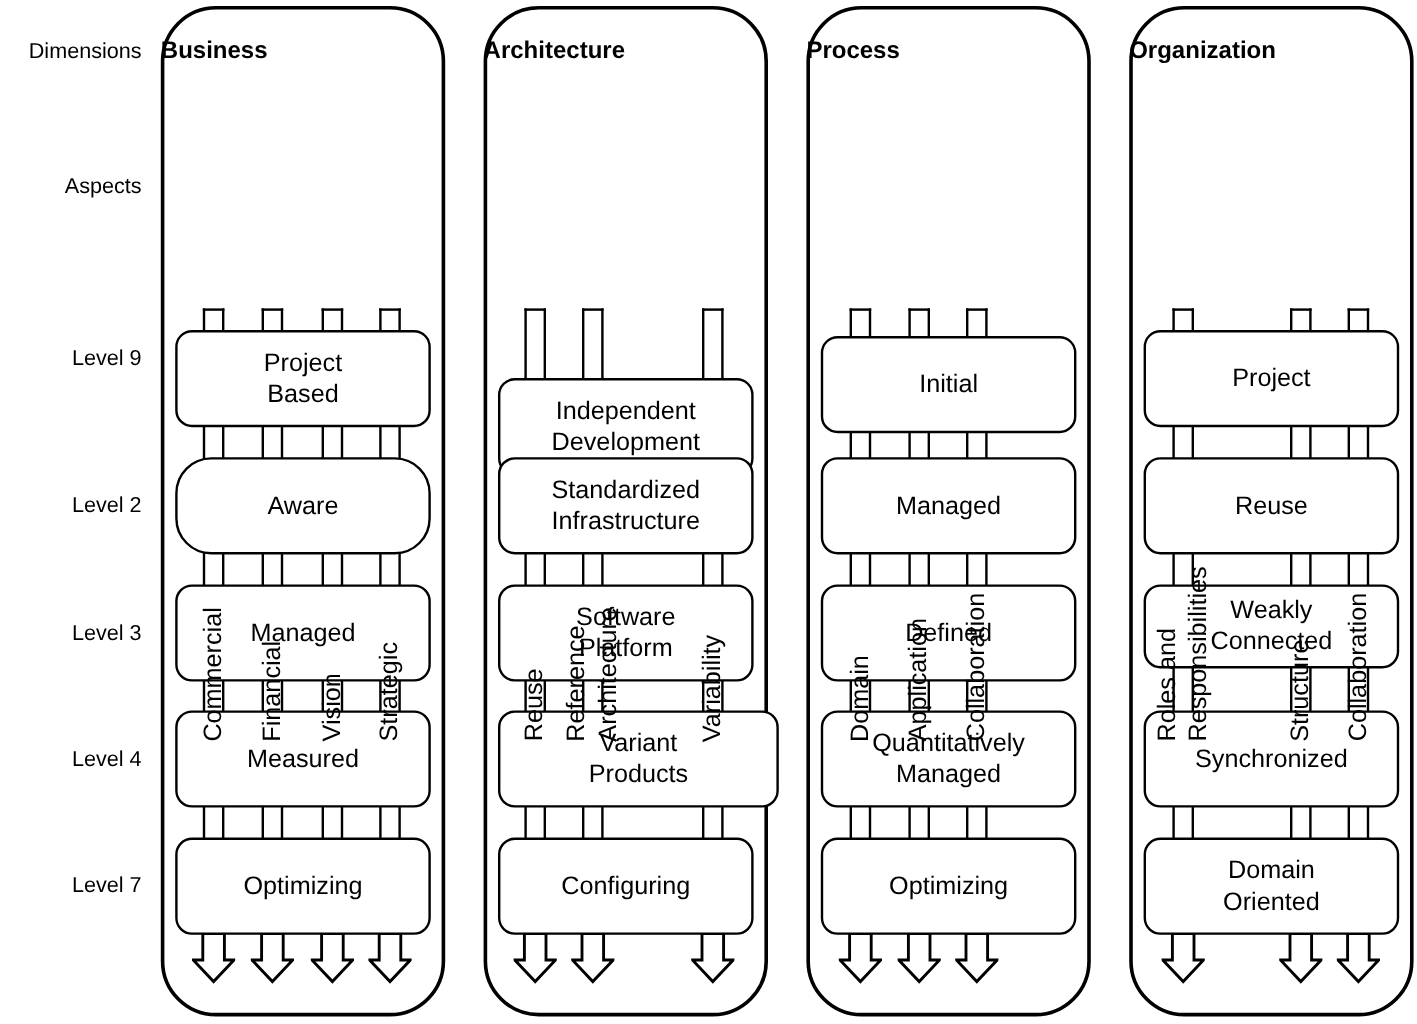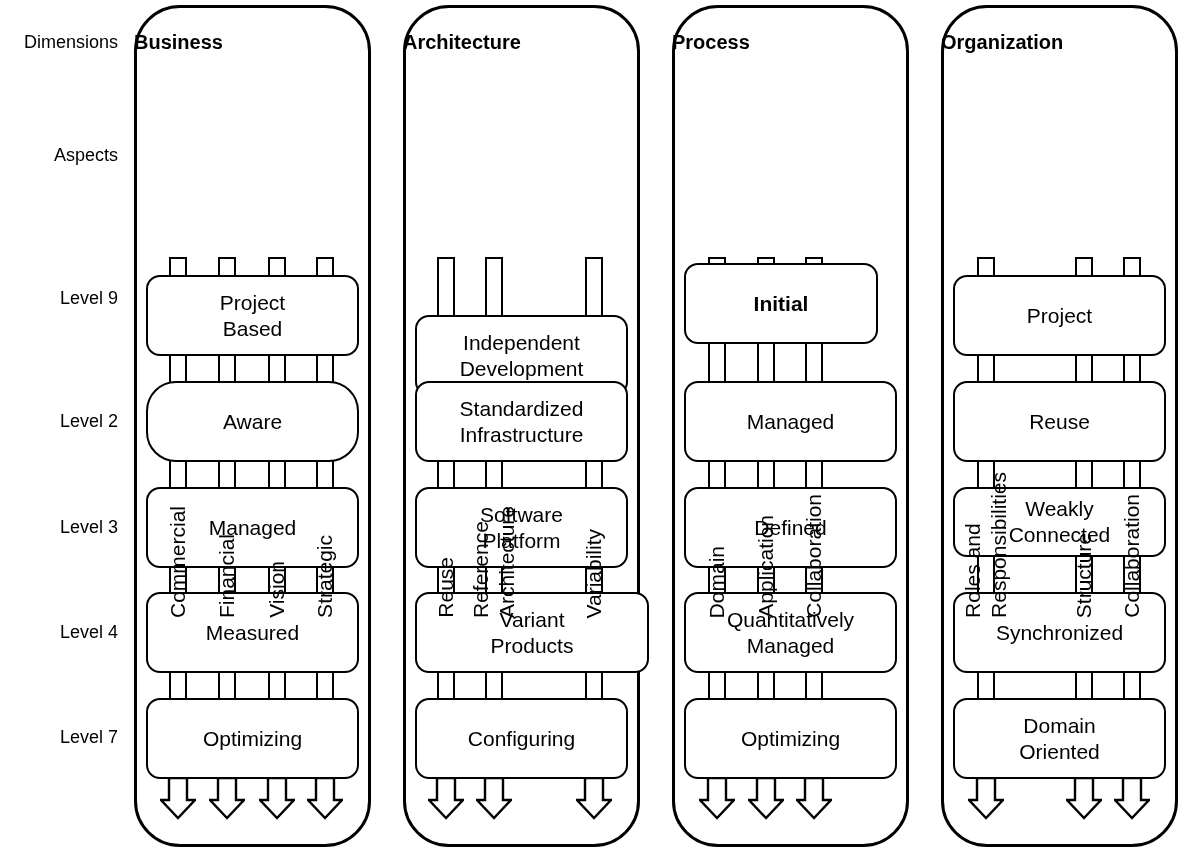--- a/index.html
+++ b/index.html
@@ -155,21 +155,21 @@
       <div class="aspect-label" style="left: 766px; bottom: 235px;">Application</div>
       <div class="pipe" style="left: 757px; top: 257px; height: 522px;"></div>
       <div class="arrow" style="left: 748px; top: 778px; width: 36px; height: 42px;"><svg width="36" height="42" viewBox="0 0 36 42">
           <polygon points="9,0 27,0 27,22 35,22 18,40 1,22 9,22" fill="#ffffff" stroke="#000000" stroke-width="2.4"></polygon>
         </svg></div>
       <div class="aspect-label" style="left: 814px; bottom: 235px;">Collaboration</div>
       <div class="pipe" style="left: 805px; top: 257px; height: 522px;"></div>
       <div class="arrow" style="left: 796px; top: 778px; width: 36px; height: 42px;"><svg width="36" height="42" viewBox="0 0 36 42">
           <polygon points="9,0 27,0 27,22 35,22 18,40 1,22 9,22" fill="#ffffff" stroke="#000000" stroke-width="2.4"></polygon>
         </svg></div>
-      <div class="level-box" style="left: 684px; top: 263px; width: 194px; height: 81px; font-weight: bold;"><span>Initial</span></div>
+      <div class="level-box" style="left: 684px; top: 280px; width: 213px; height: 81px;"><span>Initial</span></div>
       <div class="level-box" style="left: 684px; top: 381px; width: 213px; height: 81px;"><span>Managed</span></div>
       <div class="level-box" style="left: 684px; top: 487px; width: 213px; height: 81px;"><span>Defined</span></div>
       <div class="level-box" style="left: 684px; top: 592px; width: 213px; height: 81px;"><span>Quantitatively
 Managed</span></div>
       <div class="level-box" style="left: 684px; top: 698px; width: 213px; height: 81px;"><span>Optimizing</span></div>
       <div class="panel" style="left: 941px; top: 5px; width: 237px; height: 842px;"></div>
       <div class="dim-title" style="left: 941px; top: 23px; width: 237px;">Organization</div>
       <div class="aspect-label" style="left: 986px; bottom: 235px;">Roles and
 Responsibilities</div>
       <div class="pipe" style="left: 977px; top: 257px; height: 522px;"></div>

